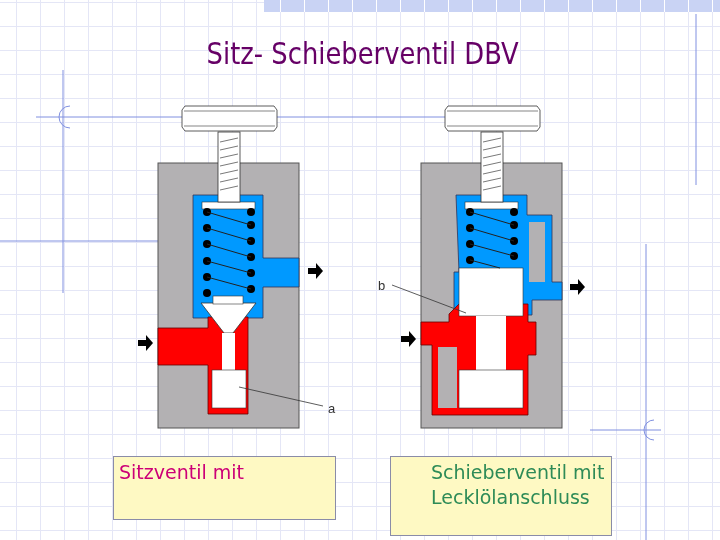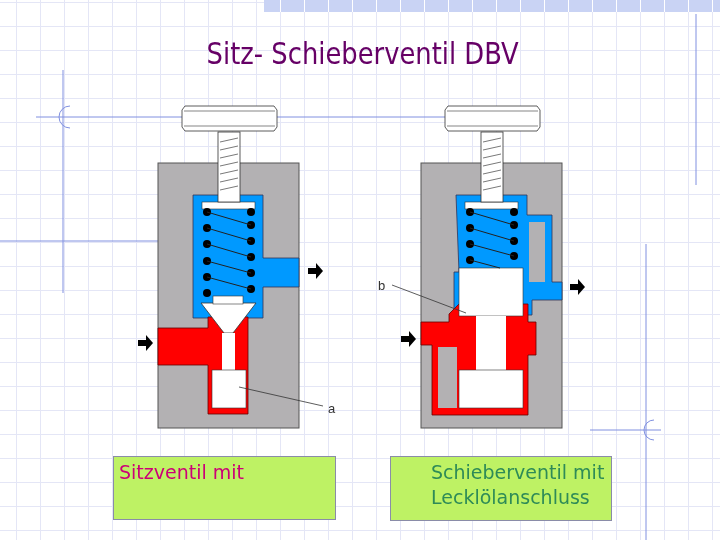--- a/index.html
+++ b/index.html
@@ -8,23 +8,23 @@
   .grid{position:absolute;inset:0;
     background-image:
       linear-gradient(to right,#e4e6f6 1px,transparent 1px),
       linear-gradient(to bottom,#e4e6f6 1px,transparent 1px);
     background-size:24px 24px;background-position:-8px 2px;}
   .banner{position:absolute;left:264px;top:0;width:456px;height:12px;background:#c9d3f4;
     background-image:linear-gradient(to right,#fff 1px,transparent 1px);background-size:24px 12px;background-position:-8px 0;}
   .title{position:absolute;left:0;width:720px;top:36px;text-align:center;font-size:30px;color:#660066;
     transform:scaleX(0.86);transform-origin:379px 0;}
   svg.main{position:absolute;left:0;top:0;}
-  .caption{position:absolute;background:#bef264;border:1px solid #8a8ca8;font-size:19px;line-height:25px;padding:3px 5px;box-sizing:border-box;}
+  .caption{position:absolute;background:#fef9c3;border:1px solid #8a8ca8;font-size:19px;line-height:25px;padding:3px 5px;box-sizing:border-box;}
   .cap1{left:113px;top:456px;width:223px;height:64px;color:#cc0077;}
-  .cap2{left:390px;top:456px;width:222px;height:65px;color:#2e8b57;padding-left:40px;}
+  .cap2{left:390px;top:456px;width:222px;height:80px;color:#2e8b57;padding-left:40px;}
 </style>
 </head>
 <body>
 
 <div class="grid"></div>
 <div class="banner"></div>
 <div class="title">Sitz- Schieberventil DBV</div>
 
 <svg class="main" width="720" height="540">
 

